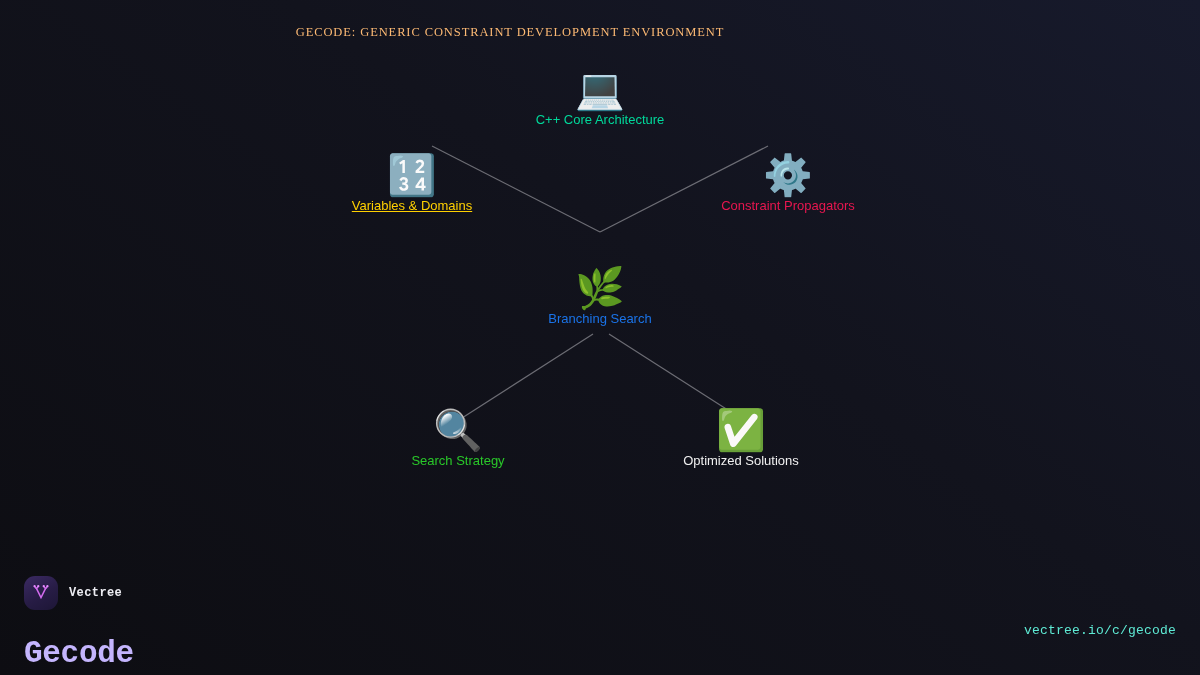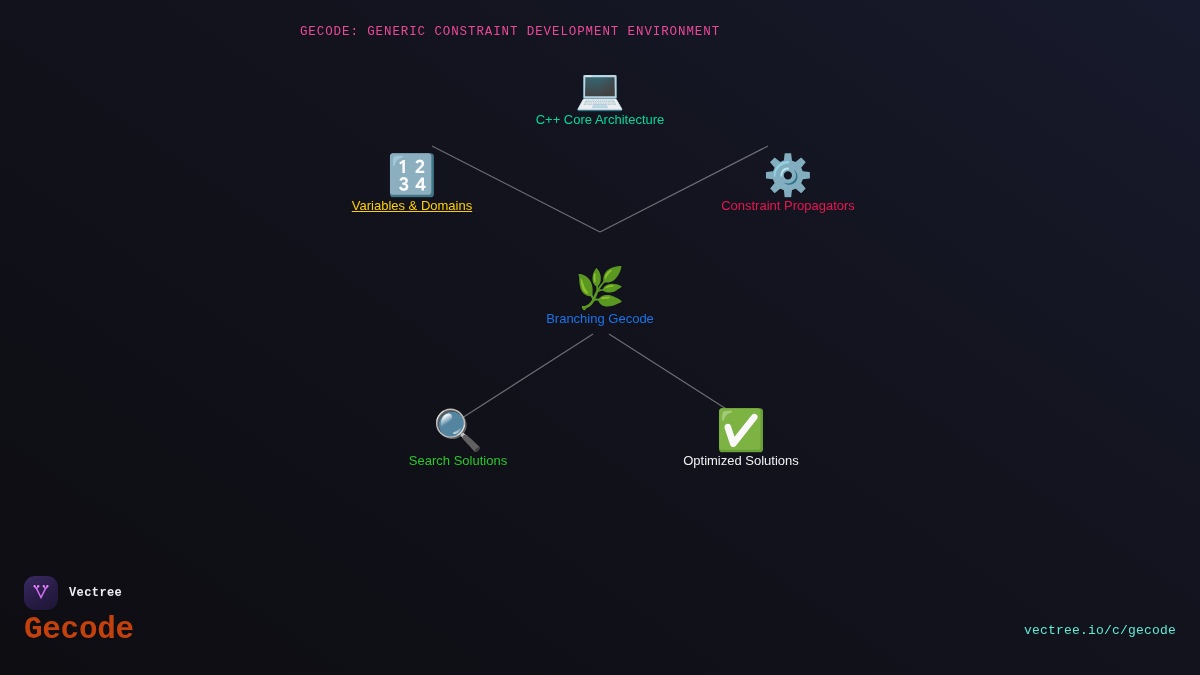--- a/index.html
+++ b/index.html
@@ -14,24 +14,24 @@
       linear-gradient(215deg, #171a2c 0%, #12131d 42%, #0d0d12 100%);
     font-family: "Liberation Sans", sans-serif;
     color: #e8e8ee;
   }
 
   
   #headline {
     position: absolute;
     top: 25px; left: 0; width: 1020px;
     text-align: center;
-    font-family: Liberation Mono, monospace;
+    font-family: Liberation Serif, serif;
     font-size: 12.5px;
     letter-spacing: 0.9px;
-    color: #ec4899;
+    color: #fdba74;
     white-space: nowrap;
   }
 
   
   #graph {
     position: absolute;
     top: 0; left: 0;
     width: 1200px; height: 560px;
   }
   #edges {
@@ -81,26 +81,26 @@
   }
   #brand-name {
     font-family: "Liberation Mono", monospace;
     font-size: 12px;
     font-weight: bold;
     color: #ececf2;
     letter-spacing: 0.4px;
   }
   #footer-title {
     position: absolute;
-    left: 24px; top: 612px;
+    left: 24px; top: 636px;
     font-family: "Liberation Mono", monospace;
     font-weight: bold;
     font-size: 31px;
     letter-spacing: -0.3px;
-    color: #c2410c;
+    color: #c4b5fd;
   }
   #footer-url {
     position: absolute;
     right: 24px; top: 623px;
     font-family: "Liberation Mono", monospace;
     font-size: 13px;
     color: #5eead4;
     letter-spacing: 0.2px;
   }
 </style>
@@ -124,25 +124,25 @@
       <div class="node" style="left: 412px; top: 152px;">
         <span class="node-icon">🔢</span>
         <span class="node-label" style="color: rgb(255, 208, 0); text-decoration: underline;">Variables &amp; Domains</span>
       </div>
       <div class="node" style="left: 788px; top: 152px;">
         <span class="node-icon">⚙️</span>
         <span class="node-label" style="color: rgb(232, 22, 79); text-align: center;">Constraint Propagators</span>
       </div>
       <div class="node" style="left: 600px; top: 265px;">
         <span class="node-icon">🌿</span>
-        <span class="node-label" style="color: rgb(26, 115, 232);">Branching Gecode</span>
+        <span class="node-label" style="color: rgb(26, 115, 232);">Branching Search</span>
       </div>
       <div class="node" style="left: 458px; top: 407px;">
         <span class="node-icon">🔍</span>
-        <span class="node-label" style="color: rgb(41, 200, 41);">Search Solutions</span>
+        <span class="node-label" style="color: rgb(41, 200, 41);">Search Strategy</span>
       </div>
       <div class="node" style="left: 741px; top: 407px;">
         <span class="node-icon">✅</span>
         <span class="node-label" style="color: rgb(240, 240, 240);">Optimized Solutions</span>
       </div>
     </div>
 </div>
 
 <div id="brand-row">
   <div id="brand-logo">

